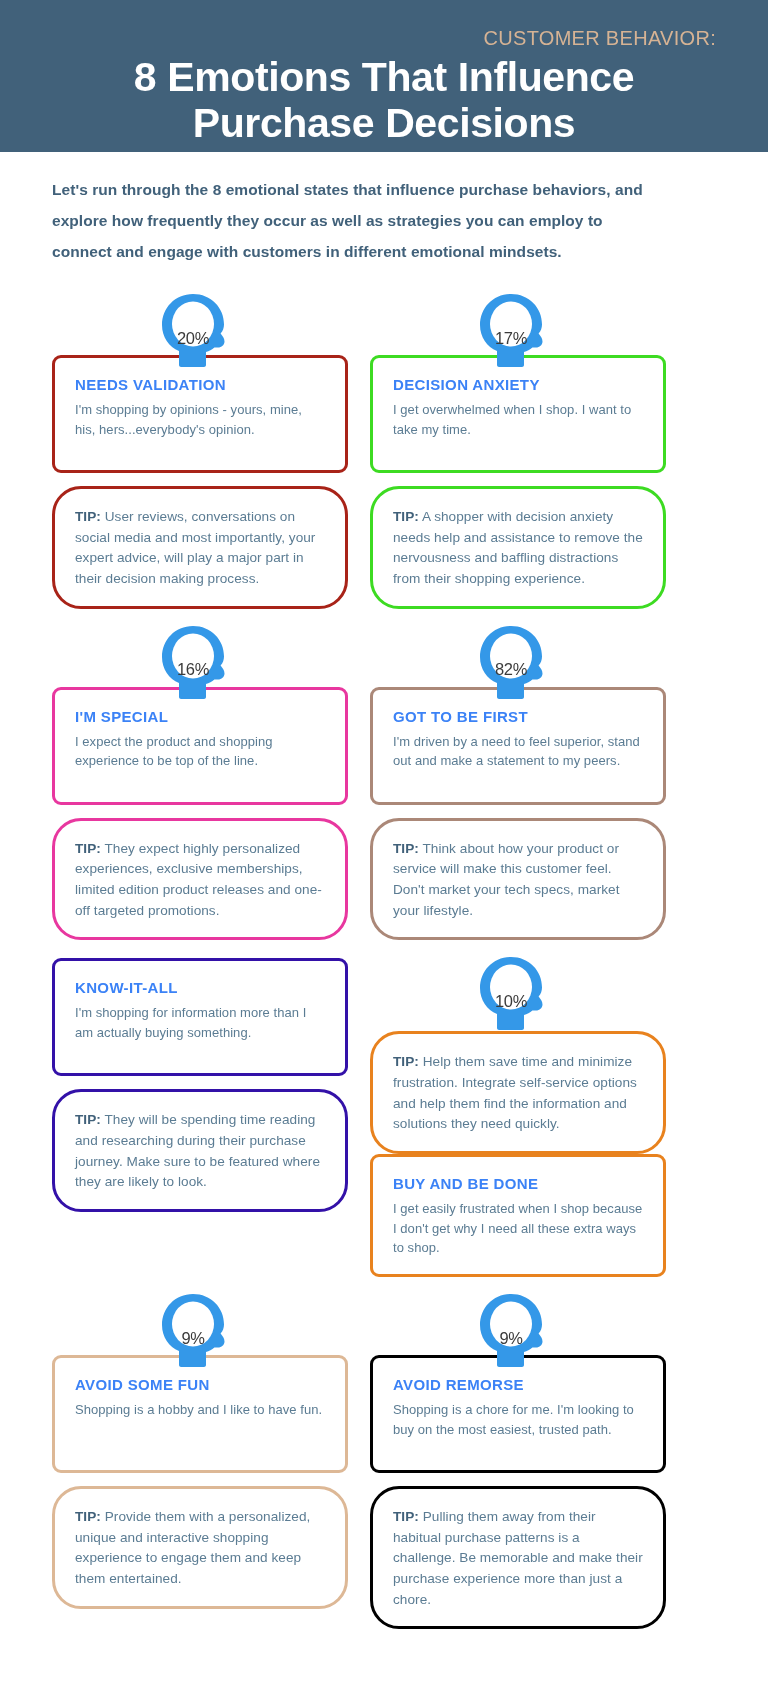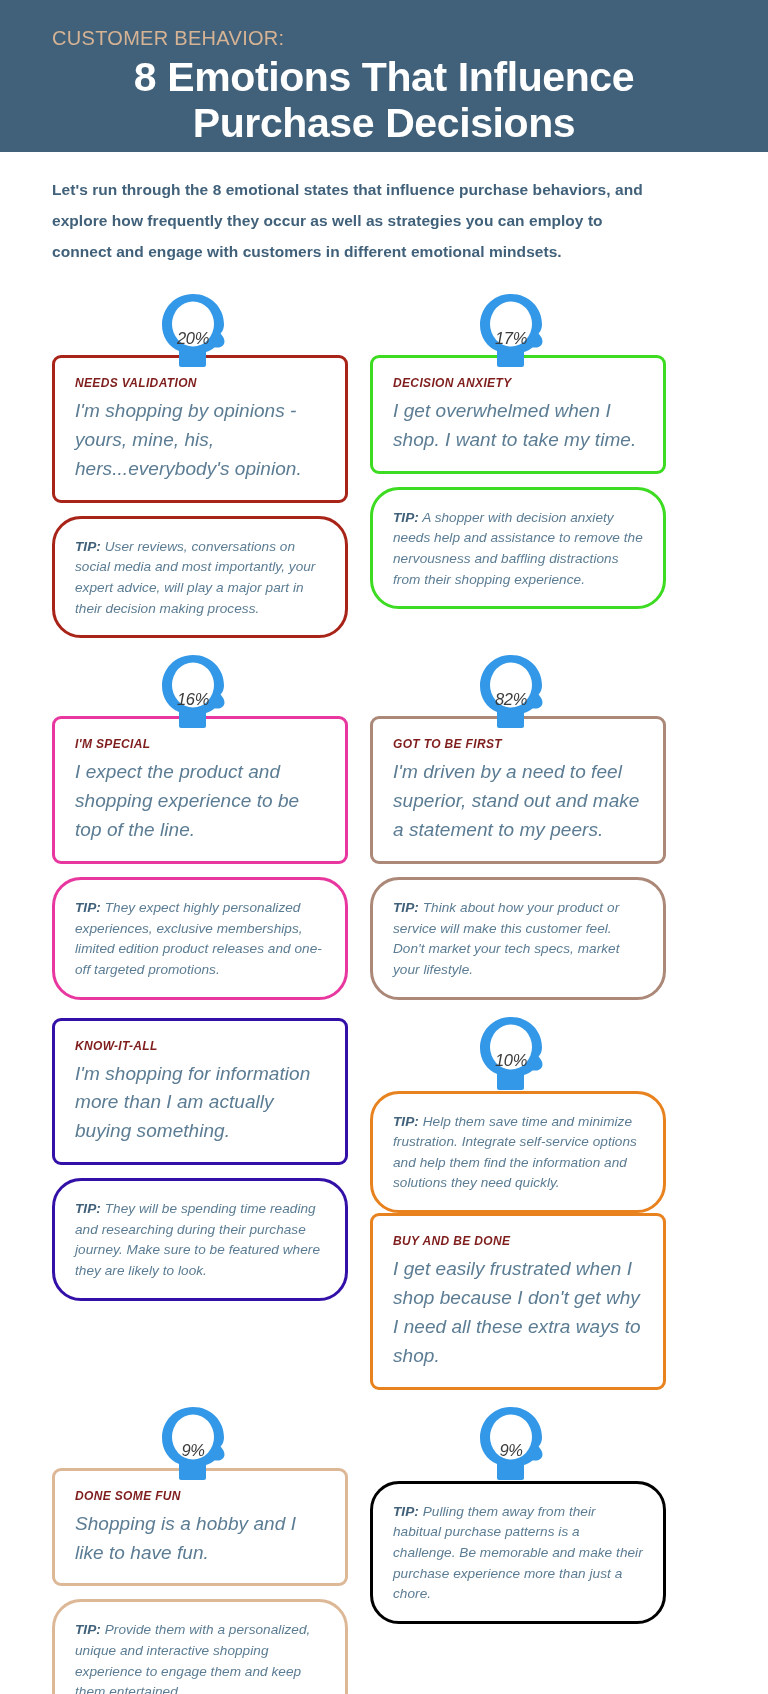--- a/index.html
+++ b/index.html
@@ -21,20 +21,21 @@
     padding: 18px 52px 24px 52px;
     height: 152px;
   }
   .header .eyebrow {
     color: #d6b394;
     font-size: 20px;
     letter-spacing: 0.3px;
     font-weight: 400;
     line-height: 1.45;
     padding-top: 6px;
+    text-align: right;
   }
   .header .title {
     color: #ffffff;
     font-size: 41px;
     font-weight: bold;
     line-height: 1.12;
     letter-spacing: -0.4px;
     margin-top: 2px;
     white-space: pre-line;
     text-align: center;
@@ -52,21 +53,20 @@
   }
 
   
   .grid {
     padding: 10px 52px 30px 52px;
   }
   .row {
     display: flex;
     gap: 22px;
     margin-top: 18px;
-    font-style: italic;
   }
   .col {
     width: 296px;
     flex: 0 0 296px;
     position: relative;
   }
 
   
   .badge-wrap {
     height: 60px;
@@ -107,29 +107,29 @@
     z-index: 1;
   }
   .card.main {
     min-height: 118px;
   }
   .card.tip {
     margin-top: 13px;
     border-radius: 29px;
   }
   .card-title {
-    color: #7f1d1d;
-    font-size: 12px;
+    color: #3b82f6;
+    font-size: 15px;
     font-weight: bold;
     letter-spacing: 0.35px;
     margin-bottom: 7px;
   }
   .card-body {
     color: #5b7c93;
-    font-size: 19px;
+    font-size: 13px;
     line-height: 1.52;
     letter-spacing: 0.05px;
   }
   .tip-text {
     color: #5b7c93;
     font-size: 13.6px;
     line-height: 1.52;
     letter-spacing: 0.05px;
   }
   .tip-label {
@@ -259,35 +259,39 @@
         <div class="badge-wrap">
           <div class="head-badge">
             <svg width="78" height="84" viewBox="0 0 78 84" xmlns="http://www.w3.org/2000/svg">
               <path fill="#3498e8" d="M32 1 C14 1 1 15 1 32 C1 44 8 54 18 58 L18 72 C18 73 19 74 20 74 L43 74 C44 74 45 73 45 72 L45 59 C48 58.2 51 56.6 53.4 54.6 L57 54.6 C60.5 54.6 63.5 52 63.5 48.6 C63.5 45.5 61.6 43.2 59.6 40.6 C62 37.6 63 34.5 63 31.4 C63 14.6 50 1 32 1 Z"></path>
               <ellipse cx="32" cy="31" rx="21" ry="22.5" fill="#ffffff"></ellipse>
             </svg>
             <div class="head-pct">9%</div>
           </div>
         </div>
         <div class="card main" style="border-color:#ddb896">
-          <div class="card-title">DONE SOME FUN</div>
+          <div class="card-title">AVOID SOME FUN</div>
           <div class="card-body">Shopping is a hobby and I like to have fun.</div>
         </div>
         <div class="card tip" style="border-color:#ddb896">
           <div class="tip-text"><span class="tip-label">TIP:</span> <span>Provide them with a personalized, unique and interactive shopping experience to engage them and keep them entertained.</span></div>
         </div>
       </div>
       <div class="col">
         <div class="badge-wrap">
           <div class="head-badge">
             <svg width="78" height="84" viewBox="0 0 78 84" xmlns="http://www.w3.org/2000/svg">
               <path fill="#3498e8" d="M32 1 C14 1 1 15 1 32 C1 44 8 54 18 58 L18 72 C18 73 19 74 20 74 L43 74 C44 74 45 73 45 72 L45 59 C48 58.2 51 56.6 53.4 54.6 L57 54.6 C60.5 54.6 63.5 52 63.5 48.6 C63.5 45.5 61.6 43.2 59.6 40.6 C62 37.6 63 34.5 63 31.4 C63 14.6 50 1 32 1 Z"></path>
               <ellipse cx="32" cy="31" rx="21" ry="22.5" fill="#ffffff"></ellipse>
             </svg>
             <div class="head-pct">9%</div>
           </div>
         </div>
+        <div class="card main" style="border-color:#000000">
+          <div class="card-title">AVOID REMORSE</div>
+          <div class="card-body">Shopping is a chore for me. I'm looking to buy on the most easiest, trusted path.</div>
+        </div>
         <div class="card tip" style="border-color:#000000">
           <div class="tip-text"><span class="tip-label">TIP:</span> <span>Pulling them away from their habitual purchase patterns is a challenge. Be memorable and make their purchase experience more than just a chore.</span></div>
         </div>
       </div>
     </div>
   </div>
 
 </body></html>

